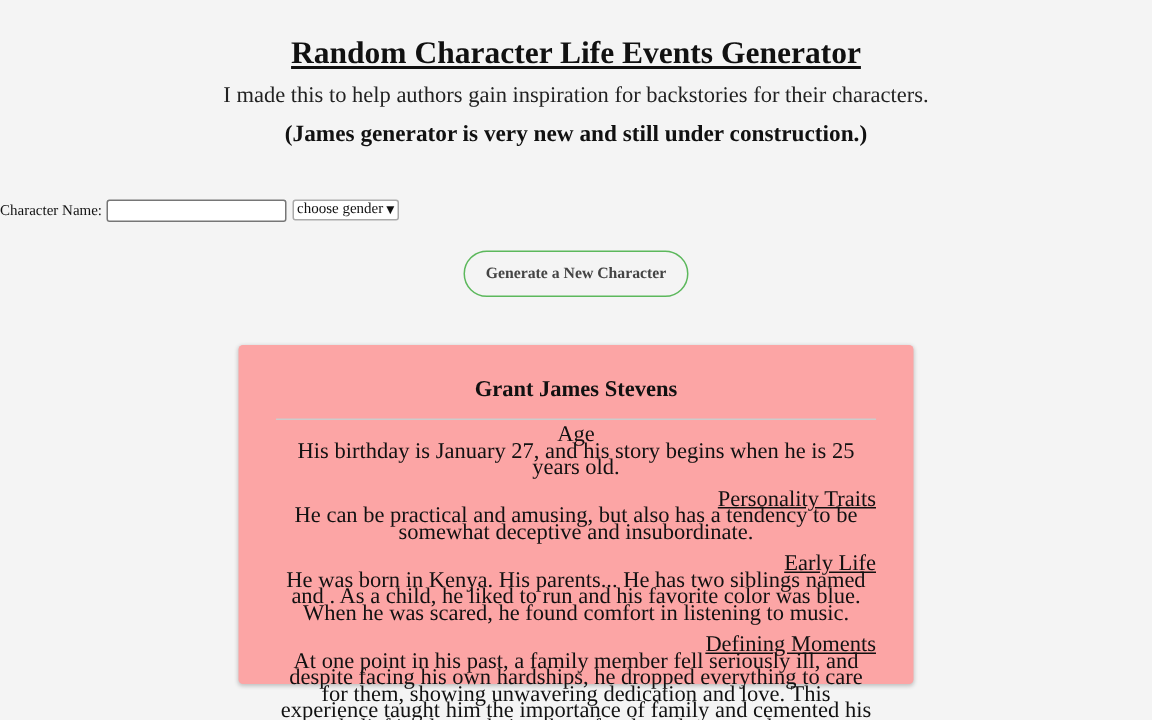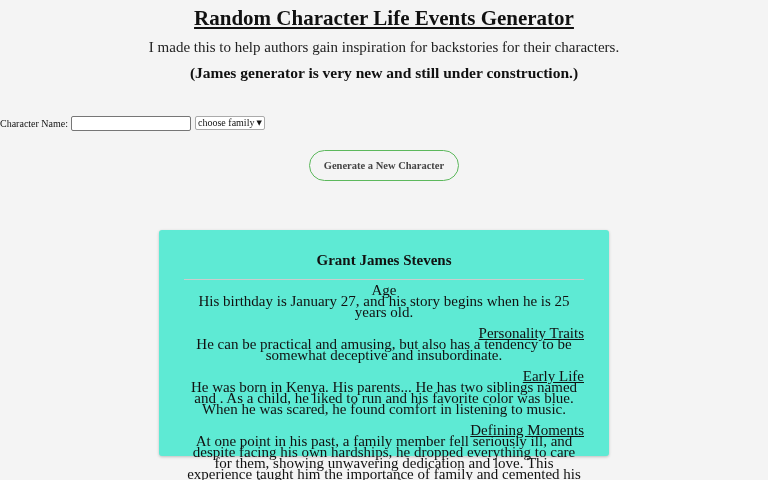--- a/index.html
+++ b/index.html
@@ -12,21 +12,21 @@
       background: #f4f4f4;
       font-family: "Liberation Serif", "DejaVu Serif", serif;
       color: #111;
     }
     .page {
       width: 768px;
       text-align: center;
     }
     h1.title {
       margin: 0;
-      padding-top: 5px;
+      padding-top: 22px;
       font-size: 21px;
       font-weight: bold;
       text-decoration: underline;
       line-height: 26px;
     }
     .intro {
       margin-top: 11px;
       font-size: 15px;
       line-height: 11px;
       color: #222;
@@ -93,21 +93,21 @@
       font-weight: bold;
       color: #444;
       cursor: pointer;
     }
     .card {
       position: absolute;
       left: 159px;
       top: 230px;
       width: 450px;
       height: 226px;
-      background: #5eead4;
+      background: #fca5a5;
       border-radius: 3px;
       box-shadow: 0 1px 3px rgba(0,0,0,0.22);
       text-align: center;
       padding: 0 25px;
     }
     .char-name {
       margin: 0;
       padding-top: 21px;
       font-size: 15px;
       font-weight: bold;
@@ -138,21 +138,21 @@
   <h1 class="title">Random Character Life Events Generator</h1>
   <div class="intro">
     <div>I made this to help authors gain inspiration for backstories for their characters.</div>
   </div>
   <div class="construction">(James generator is very new and still under construction.)</div>
 
   <div class="form-row">
     <label>Character Name:</label>
     <input class="name-input" type="text" placeholder="" style="">
     <div class="gender-select">
-      <span>choose family</span>
+      <span>choose gender</span>
       <span class="chev">▼</span>
     </div>
   </div>
 
   <div class="btn-wrap">
     <button class="gen-btn">Generate a New Character</button>
   </div>
 </div>
 
 <div class="card">

